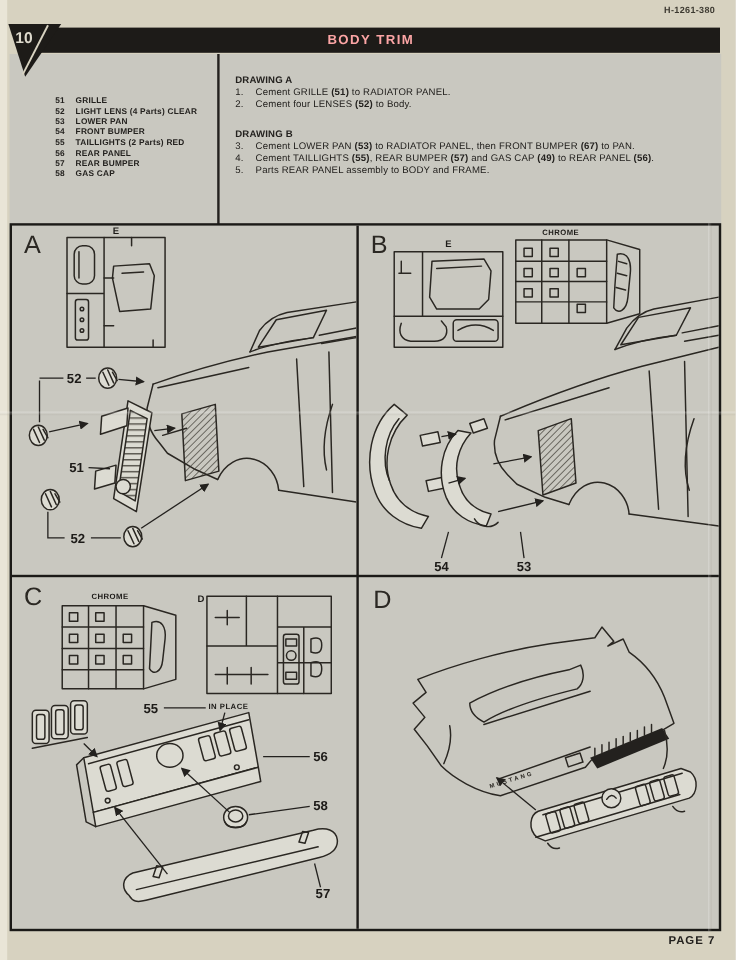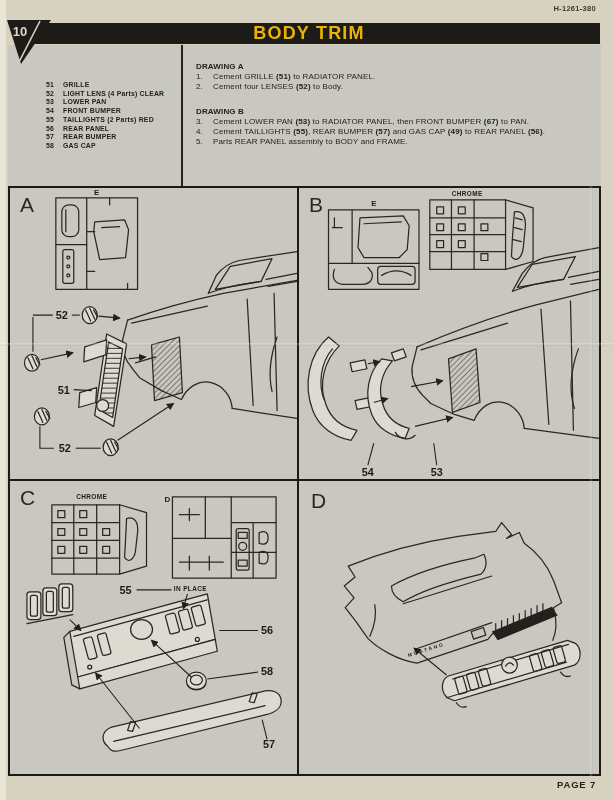--- a/index.html
+++ b/index.html
@@ -3,21 +3,21 @@
 <meta charset="utf-8">
 <style>
   html,body{margin:0;padding:0;}
   .page{position:relative;width:613px;height:800px;background:#d7d2c0;overflow:hidden;
         font-family:"Liberation Sans",sans-serif;color:#23211e;text-decoration:underline;}
   .edge-strip{position:absolute;left:0;top:0;width:6px;height:800px;background:#e9e5d7;}
   .doc-code{position:absolute;top:4px;right:17px;font-size:7.5px;font-weight:700;color:#3c3930;letter-spacing:.3px;}
   .content-bg{position:absolute;left:8px;top:45px;width:593px;height:731px;background:#c9c8c0;}
   .title-bar{position:absolute;left:18px;top:23px;width:582px;height:21px;background:#1d1b18;
              display:flex;align-items:center;justify-content:center;}
-  .title-bar span{color:#eab308;font-size:18px;font-weight:700;letter-spacing:1.2px;}
+  .title-bar span{color:#fca5a5;font-size:11px;font-weight:700;letter-spacing:1.2px;}
   .badge{position:absolute;left:5px;top:18px;width:48px;height:48px;}
   .vdiv{position:absolute;left:181px;top:45px;width:2px;height:142px;background:#23211e;}
   .parts{position:absolute;left:46px;top:81px;width:130px;}
   .prow{display:flex;line-height:8.7px;font-size:6.9px;font-weight:700;letter-spacing:.2px;white-space:nowrap;}
   .pnum{width:17px;flex:none;}
   .instr{position:absolute;left:196px;top:50px;width:352px;font-size:8px;line-height:10px;letter-spacing:.15px;}
   .ihead{font-weight:700;margin-top:15px;}
   .ihead:first-child{margin-top:12px;}
   .istep{display:flex;}
   .inum{width:17px;flex:none;}

